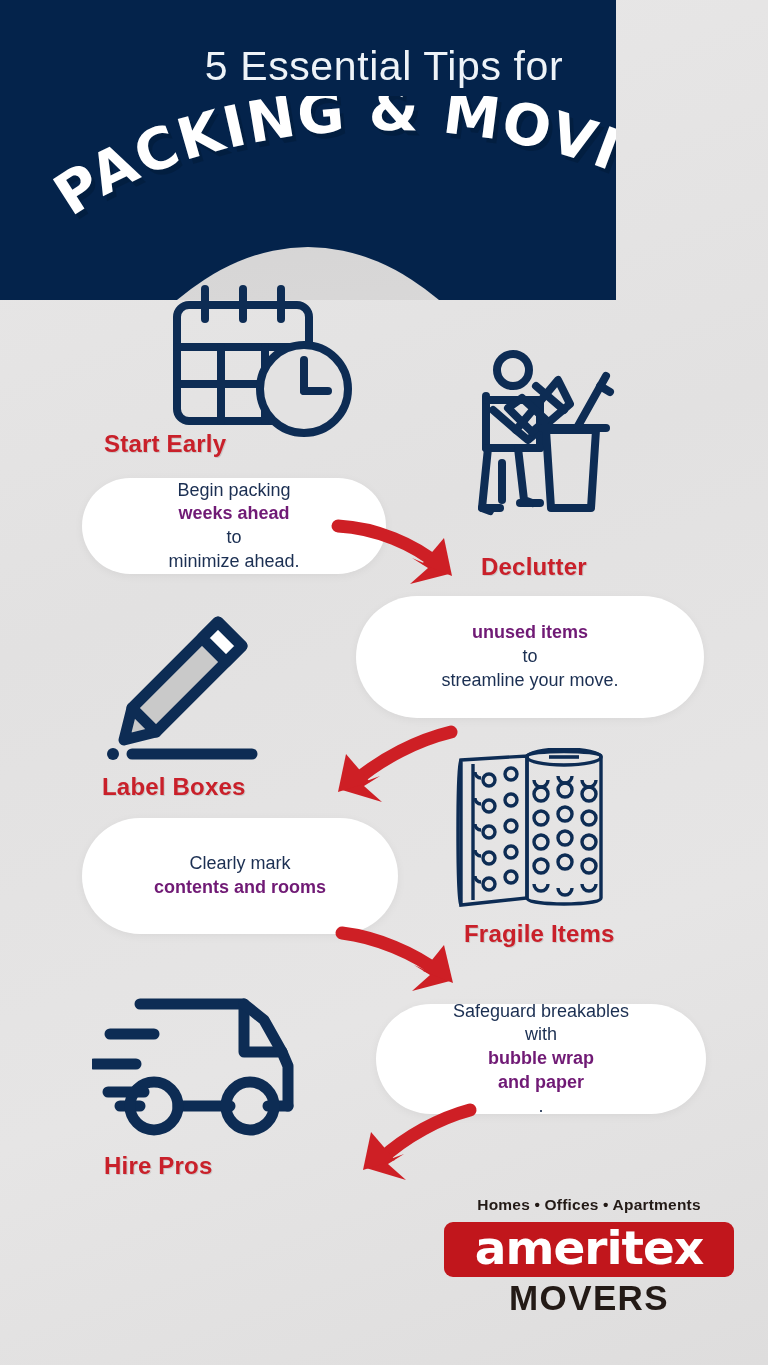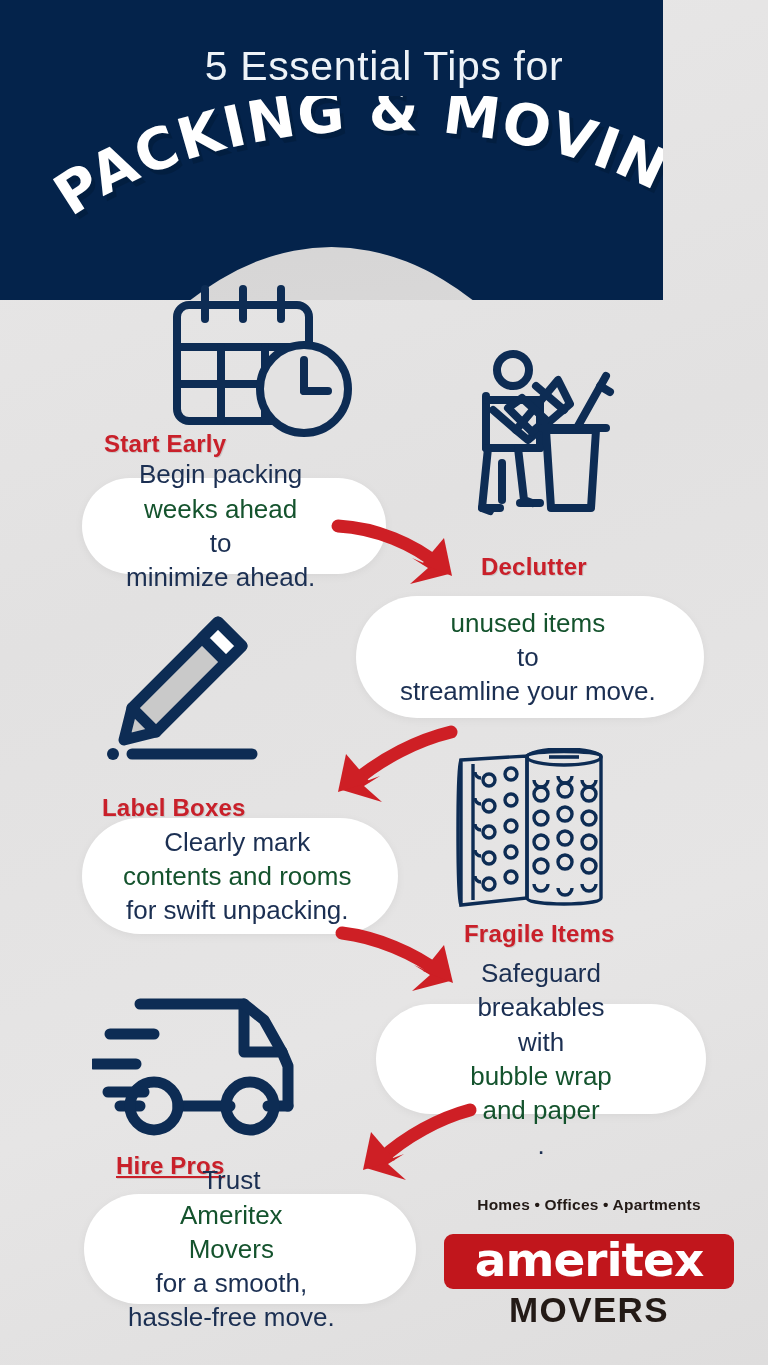--- a/index.html
+++ b/index.html
@@ -11,21 +11,21 @@
   }
   #poster{
     position:relative;
     width:768px;height:1365px;
     overflow:hidden;
     background:linear-gradient(160deg,#e9e8e8 0%,#e2e1e1 40%,#e6e5e5 70%,#dedddd 100%);
   }
 
   
   #header-band{
-    position:absolute;left:0;top:0;width:663px;height:300px;
+    position:absolute;left:0;top:0;width:616px;height:300px;
     background:#042murk;
     background:#04234b;
     overflow:hidden;
   }
   #header-curve{
     position:absolute;
     left:-8%;top:247px;
     width:116%;height:760px;
     border-radius:50% 50% 0 0 / 100% 100% 0 0;
     background:linear-gradient(175deg,#d6d5d5 0%,#dcdbdb 30%,#e4e3e3 100%);
@@ -66,38 +66,39 @@
     white-space:nowrap;
   }
 
   
   .bubble{
     position:absolute;
     background:#ffffff;
     border-radius:62px;
     color:#1b2f52;
     text-align:center;
-    font-size:26px;
+    font-size:18px;
     line-height:1.32;
     display:flex;
     align-items:center;
+    justify-content:center;
     box-shadow:0 2px 10px rgba(0,0,0,.05);
   }
   .bubble span{display:block;padding:0 22px;}
-  .bubble b{font-weight:normal;color:#14532d;}
+  .bubble b{font-weight:bold;color:#701a75;}
 
   
   .arrow{position:absolute;}
   .arrow svg{display:block;overflow:visible;}
 
   
   #logo{position:absolute;left:444px;top:1196px;width:290px;text-align:center;}
   #logo-tag{
     font-size:15.5px;font-weight:bold;color:#231a16;
-    letter-spacing:.2px;margin-bottom:20px;
+    letter-spacing:.2px;margin-bottom:8px;
     font-family:"Liberation Sans",sans-serif;
   }
   #logo-badge{
     background:#c1161c;
     border-radius:9px;
     padding:2px 14px 5px;
     display:block;
   }
   #logo-word{
     color:#ffffff;font-weight:bold;font-size:47px;
@@ -222,30 +223,27 @@
     <svg width="165" height="155" viewBox="0 0 165 155" xmlns="http://www.w3.org/2000/svg">
       <g stroke="#0d2c54" stroke-width="11" stroke-linejoin="round" stroke-linecap="round">
         <path d="M114 12 L138 36 L52 122 L20 130 L28 98 Z" fill="#c9c9c9"></path>
         <path d="M114 12 L138 36 L122 52 L98 28 Z" fill="#ffffff"></path>
         <path d="M28 98 L52 122" fill="none"></path>
       </g>
       <circle cx="9" cy="144" r="6" fill="#0d2c54"></circle>
       <line x1="28" y1="144" x2="148" y2="144" stroke="#0d2c54" stroke-width="11" stroke-linecap="round"></line>
     </svg>
   </div>
-  <div class="tip-heading" style="left:102px;top:794px;text-align:center;">Label Boxes</div>
+  <div class="tip-heading" style="left:102px;top:773px;text-align:center;">Label Boxes</div>
   <div class="bubble" style="left:82px;top:818px;width:316px;height:116px;">
     <span>
         <div>
           <span>Clearly mark</span>
         </div>
         <div><b>contents and rooms</b></div>
-        <div>
-          <span>for swift unpacking.</span>
-        </div>
       </span>
   </div>
 
   <div class="arrow" style="left:340px;top:925px;">
     <svg width="130" height="75" viewBox="0 0 130 75" xmlns="http://www.w3.org/2000/svg">
       <path d="M2 8 C36 12 74 28 100 48" stroke="#ce1f25" stroke-width="13" fill="none" stroke-linecap="round"></path>
       <path d="M110 56 L74 40 L90 50 L72 66 Z" fill="#ce1f25"></path>
       <path d="M104 20 L113 58 L83 46 Z" fill="#ce1f25"></path>
     </svg>
   </div>
@@ -329,30 +327,21 @@
         <path d="M138 116 L86 116"></path>
         <path d="M48 116 L28 116"></path>
         <circle cx="62" cy="116" r="24"></circle>
         <circle cx="158" cy="116" r="24"></circle>
         <line x1="18" y1="44" x2="62" y2="44"></line>
         <line x1="2" y1="74" x2="44" y2="74"></line>
         <line x1="16" y1="102" x2="52" y2="102"></line>
       </g>
     </svg>
   </div>
-  <div class="tip-heading" style="left:116px;top:1152px;text-decoration:underline;">Hire Pros</div>
-  <div class="bubble" style="left:84px;top:1194px;width:332px;height:110px;">
-    <span>
-        <div><span>Trust </span><b>Ameritex</b></div>
-        <div><b>Movers</b><span> for a smooth,</span></div>
-        <div>
-          <span>hassle-free move.</span>
-        </div>
-      </span>
-  </div>
+  <div class="tip-heading" style="left:104px;top:1152px;">Hire Pros</div>
 
   <div id="logo">
     <div id="logo-tag">Homes • Offices • Apartments</div>
     <div id="logo-badge">
       <div id="logo-word">ameritex</div>
     </div>
     <div id="logo-sub">MOVERS</div>
   </div>
 
 </div>

